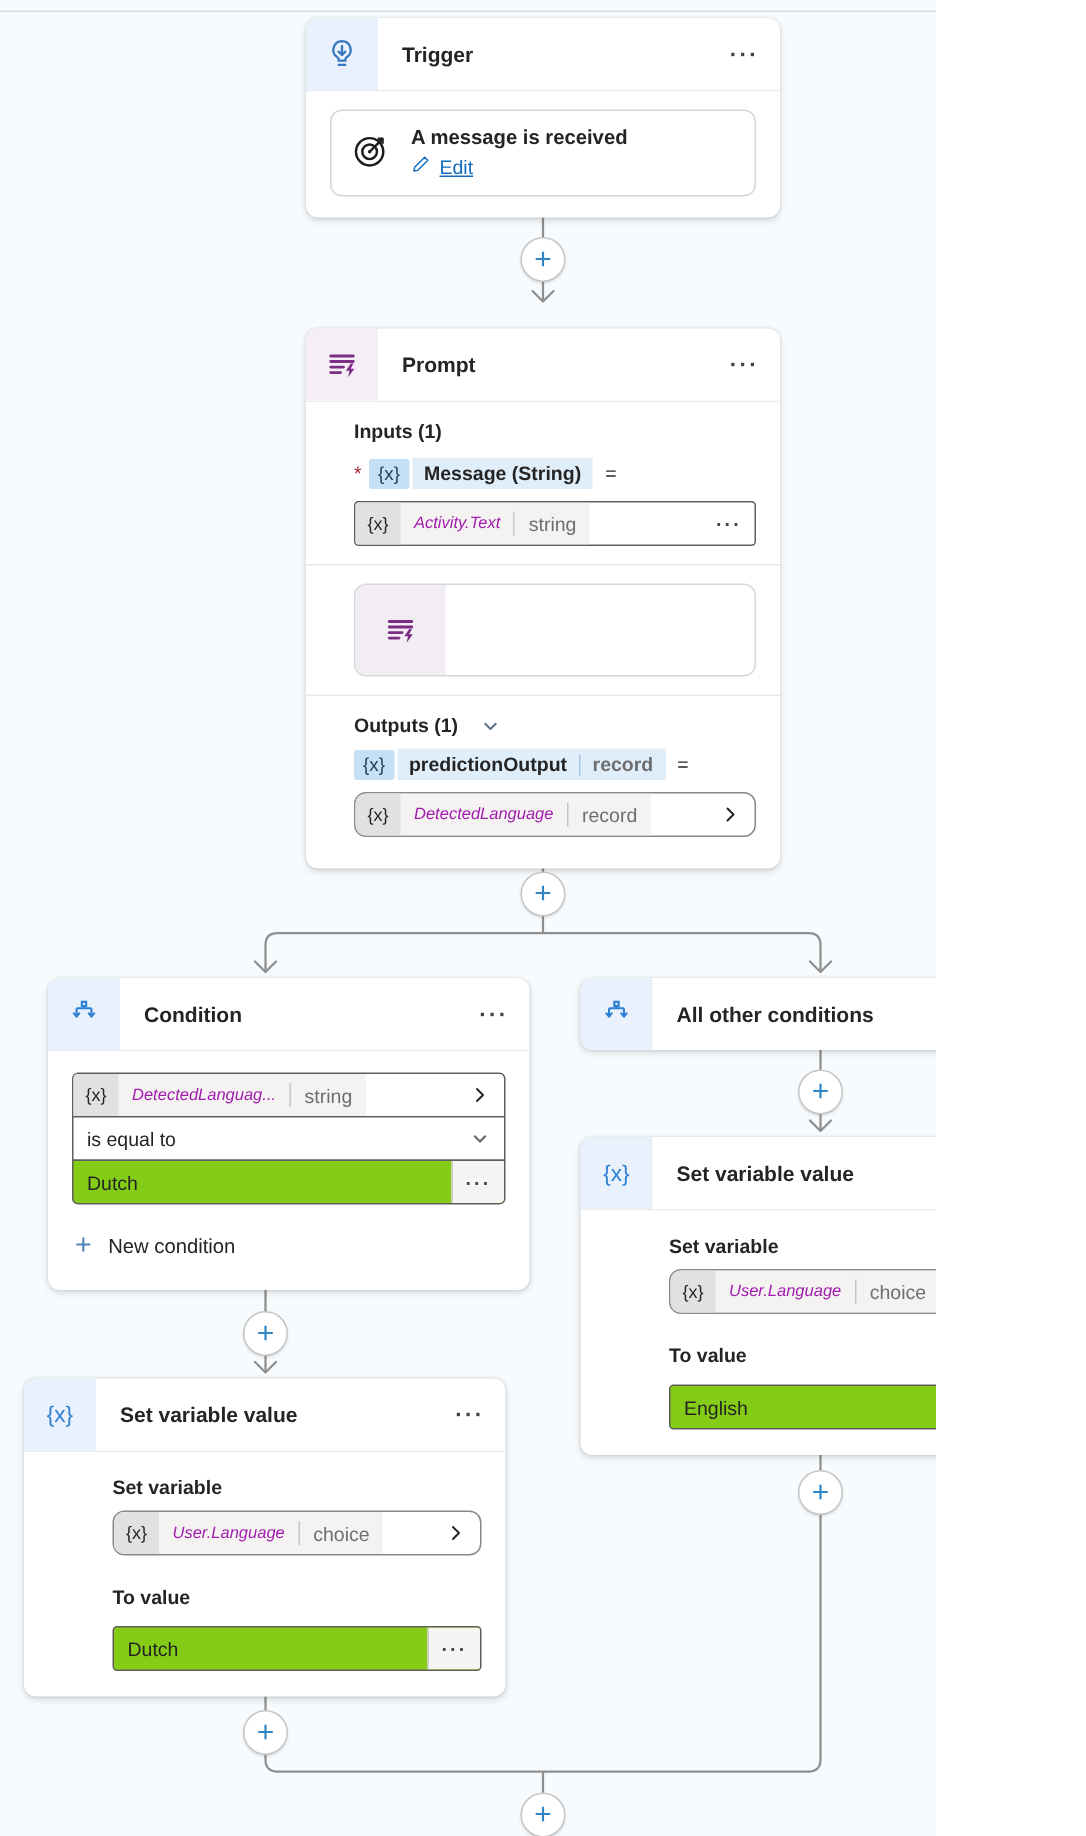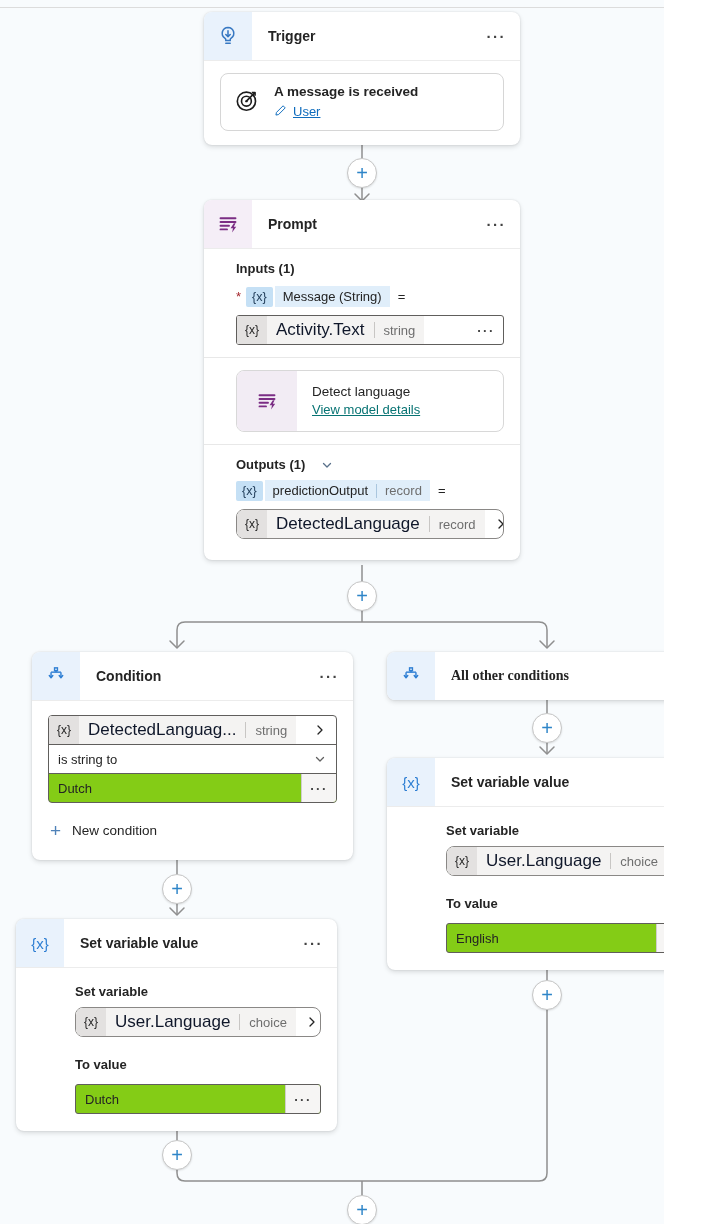--- a/index.html
+++ b/index.html
@@ -1,46 +1,46 @@
 <!DOCTYPE html>
 <html><head>
 <meta charset="utf-8">
 <style>
   html,body{margin:0;padding:0;}
-  .canvas{position:relative;width:624px;height:1224px;background:#f8fbfd;font-family:"Liberation Sans",sans-serif;overflow:hidden;padding-left:40px;}
+  .canvas{position:relative;width:624px;height:1224px;background:#f8fbfd;font-family:"Liberation Sans",sans-serif;overflow:hidden;}
   .topline{position:absolute;top:7px;left:0;width:100%;height:1px;background:#dcdcdc;}
   svg.connectors{position:absolute;left:0;top:0;z-index:1;}
   .node{position:absolute;background:#fff;border-radius:8px;z-index:2;
         box-shadow:0 0 2px rgba(0,0,0,.12),0 2px 5px rgba(0,0,0,.13);}
   .nhead{display:flex;align-items:center;height:48px;border-bottom:1px solid #ececec;border-radius:8px 8px 0 0;}
-  .nhead.noline{border-bottom:none;border-radius:8px;font-family:Liberation Serif, serif;}
+  .nhead.noline{border-bottom:none;border-radius:8px;}
   .icnbox{width:48px;height:48px;flex:none;display:flex;align-items:center;justify-content:center;border-radius:8px 0 0 0;}
   .nhead.noline .icnbox{border-radius:8px 0 0 8px;}
   .icnbox.blue{background:#e9f2fc;}
   .icnbox.purple{background:#f5eef7;}
   .xicn{font-size:15px;color:#2f7fd3;font-weight:400;}
   .ntitle{font-size:14px;font-weight:700;color:#242424;margin-left:16px;flex:1;white-space:nowrap;}
   .nmenu{padding:0 14px;font-size:15px;letter-spacing:1.5px;color:#424242;font-weight:700;cursor:pointer;}
   .plusbtn{position:absolute;width:30px;height:30px;border-radius:50%;background:#fff;border:1px solid #c6c6c6;
         box-shadow:0 1px 2px rgba(0,0,0,.12);display:flex;align-items:center;justify-content:center;
         color:#2e85c8;font-size:20px;z-index:3;line-height:1;cursor:pointer;box-sizing:border-box;}
   .slabel{font-size:13px;font-weight:700;color:#242424;}
   .labelrow{display:flex;align-items:center;gap:16px;}
   .chiprow{display:flex;align-items:center;font-size:13px;margin-top:10px;}
   .req{color:#a4262c;margin-right:5px;font-size:13px;}
   .chip-blue{background:#c5e0f5;padding:3px 6px;border-radius:2px;color:#24405c;font-size:12.5px;}
-  .hl-blue{background:#e0eefa;padding:3px 8px;color:#242424;display:flex;align-items:center;gap:8px;margin-left:2px;}
+  .hl-blue{background:#e0eefa;padding:3px 8px;color:#242424;display:flex;align-items:center;gap:8px;margin-left:2px;font-weight:bold;}
   .hl-blue .btype{color:#6e6e6e;}
   .hl-blue .bsep{width:1px;height:14px;background:#aac6de;}
   .eq{margin-left:8px;color:#242424;}
   .picker{display:flex;align-items:center;border:1px solid #8a8886;border-radius:8px;height:30px;background:#fff;overflow:hidden;box-sizing:border-box;cursor:pointer;}
   .picker.sq{border-radius:3px;border-color:#605e5c;}
   .pill{display:flex;align-items:center;align-self:stretch;background:#f4f3f2;}
   .chip-gray{align-self:stretch;display:flex;align-items:center;background:#e3e1e0;padding:0 8px;font-size:12px;color:#242424;}
-  .pname{padding:0 9px;font-size:17px;color:#0f172a;white-space:nowrap;}
+  .pname{padding:0 9px;font-size:11px;color:#a21caf;white-space:nowrap;font-style:italic;}
   .psep{width:1px;height:16px;background:#c8c6c4;}
   .ptype{padding:0 9px;font-size:13px;color:#6e6e6e;}
   .grow{flex:1;}
   .chev{padding:0 10px;display:flex;align-items:center;}
   .dots{align-self:stretch;width:34px;display:flex;align-items:center;justify-content:center;background:#f6f5f4;
         border-left:1px solid #d0cecd;color:#424242;font-weight:700;letter-spacing:1.5px;font-size:13px;cursor:pointer;}
   .dots.plain{background:none;border-left:none;}
   .textbox{display:flex;align-items:center;border:1px solid #605e5c;border-radius:3px;height:30px;background:#84cc16;box-sizing:border-box;overflow:hidden;}
   .tval{padding:0 9px;font-size:13px;color:#242424;flex:1;}
   .selbox{display:flex;align-items:center;border:1px solid #605e5c;height:30px;font-size:13px;color:#242424;background:#fff;box-sizing:border-box;cursor:pointer;}
@@ -110,27 +110,27 @@
         </svg>
       </span>
       <div>
         <div class="tctitle">A message is received</div>
         <div class="editrow">
           <span>
             <svg width="13" height="13" viewBox="0 0 16 16" fill="none" stroke="#0f6cbd" stroke-width="1.2">
               <path d="M11.2 2.2l2.6 2.6L5.6 13l-3.2.6.6-3.2z" stroke-linejoin="round"></path>
             </svg>
           </span>
-          <a class="editlink">User</a>
-        </div>
-      </div>
-    </div>
-  </div>
-
-  <div class="node" style="left:204px;top:200px;width:316px;height:360px">
+          <a class="editlink">Edit</a>
+        </div>
+      </div>
+    </div>
+  </div>
+
+  <div class="node" style="left:204px;top:219px;width:316px;height:360px">
     <div class="nhead">
       <div class="icnbox purple">
         <svg width="24" height="24" viewBox="0 0 24 24">
           <g stroke="#7b2d84" stroke-width="1.9" stroke-linecap="round" fill="none">
             <path d="M4.5 6.3h15"></path>
               <path d="M4.5 10h15"></path>
               <path d="M4.5 13.7h8.5"></path>
               <path d="M4.5 17.4h6.5"></path>
           </g>
           <path d="M17.8 11.3l-3.2 4.9h2.4l-.9 4.3 4.1-5.7h-2.4l1.8-3.5z" fill="#7b2d84"></path>
@@ -166,24 +166,20 @@
         <div class="micon">
           <svg width="24" height="24" viewBox="0 0 24 24">
             <g stroke="#7b2d84" stroke-width="1.9" stroke-linecap="round" fill="none">
               <path d="M4.5 6.3h15"></path>
                 <path d="M4.5 10h15"></path>
                 <path d="M4.5 13.7h8.5"></path>
                 <path d="M4.5 17.4h6.5"></path>
             </g>
             <path d="M17.8 11.3l-3.2 4.9h2.4l-.9 4.3 4.1-5.7h-2.4l1.8-3.5z" fill="#7b2d84"></path>
           </svg>
-        </div>
-        <div class="mtext">
-          <div class="mtitle">Detect language</div>
-          <a class="mlink">View model details</a>
         </div>
       </div>
     </div>
     <div class="pdiv"></div>
 
     <div class="psec">
       <div class="labelrow">
         <span class="slabel">Outputs (1)</span>
         <span style="cursor:pointer;display:flex;">
           <svg width="12" height="12" viewBox="0 0 12 12" fill="none" stroke="#58708a" stroke-width="1.3">
@@ -243,21 +239,21 @@
             <span class="ptype">string</span>
           </span>
           <span class="grow"></span>
           <span class="chev">
             <svg width="12" height="12" viewBox="0 0 12 12" fill="none" stroke="#242424" stroke-width="1.3">
               <path d="M4 2l4 4-4 4" stroke-linecap="round" stroke-linejoin="round"></path>
             </svg>
           </span>
         </div>
         <div class="selbox">
-          <span class="tval">is string to</span>
+          <span class="tval">is equal to</span>
           <span class="chev">
             <svg width="12" height="12" viewBox="0 0 12 12" fill="none" stroke="#616161" stroke-width="1.3">
               <path d="M2.5 4.5l3.5 3.5 3.5-3.5" stroke-linecap="round" stroke-linejoin="round"></path>
             </svg>
           </span>
         </div>
         <div class="textbox">
           <span class="tval">Dutch</span>
           <span class="dots">···</span>
         </div>

